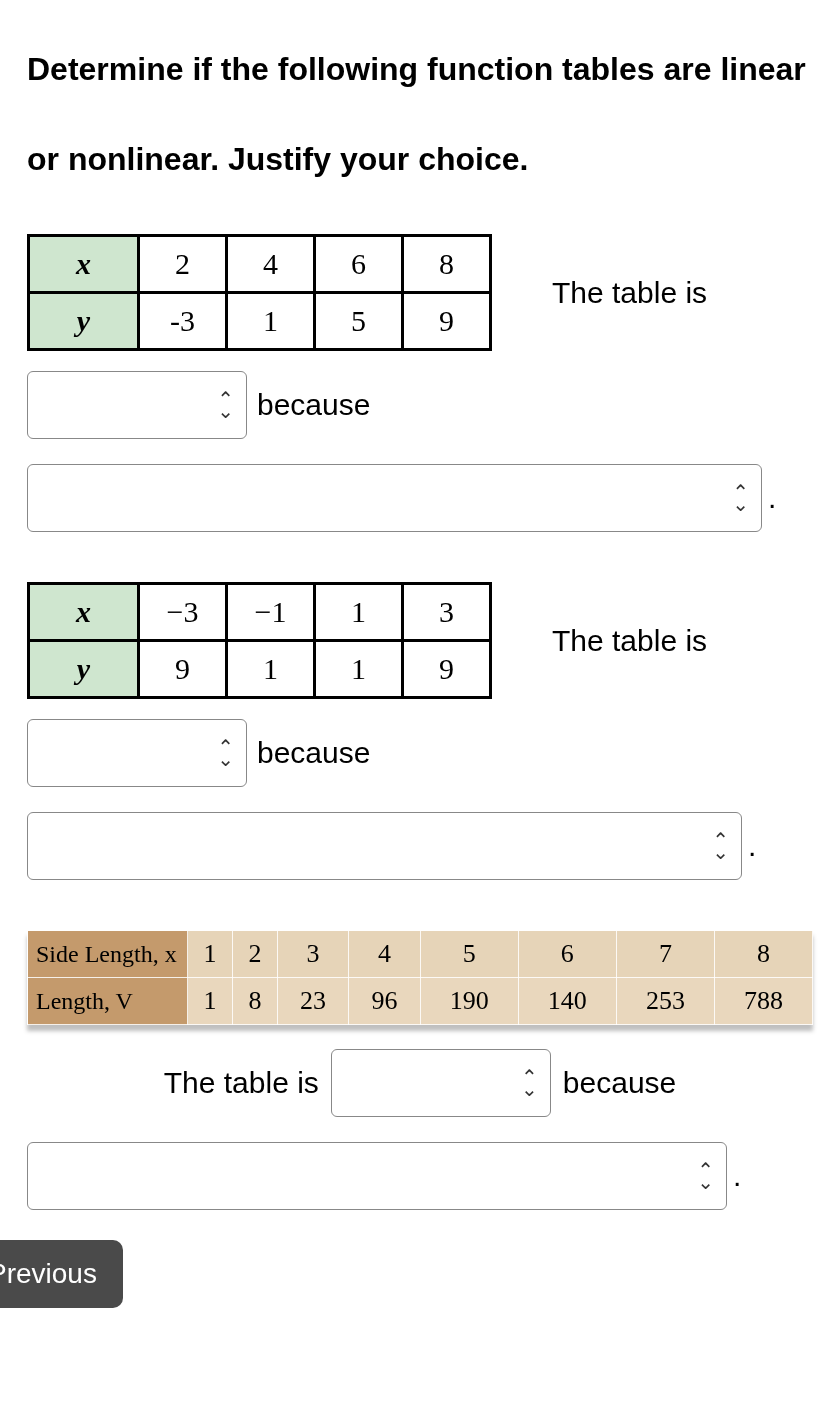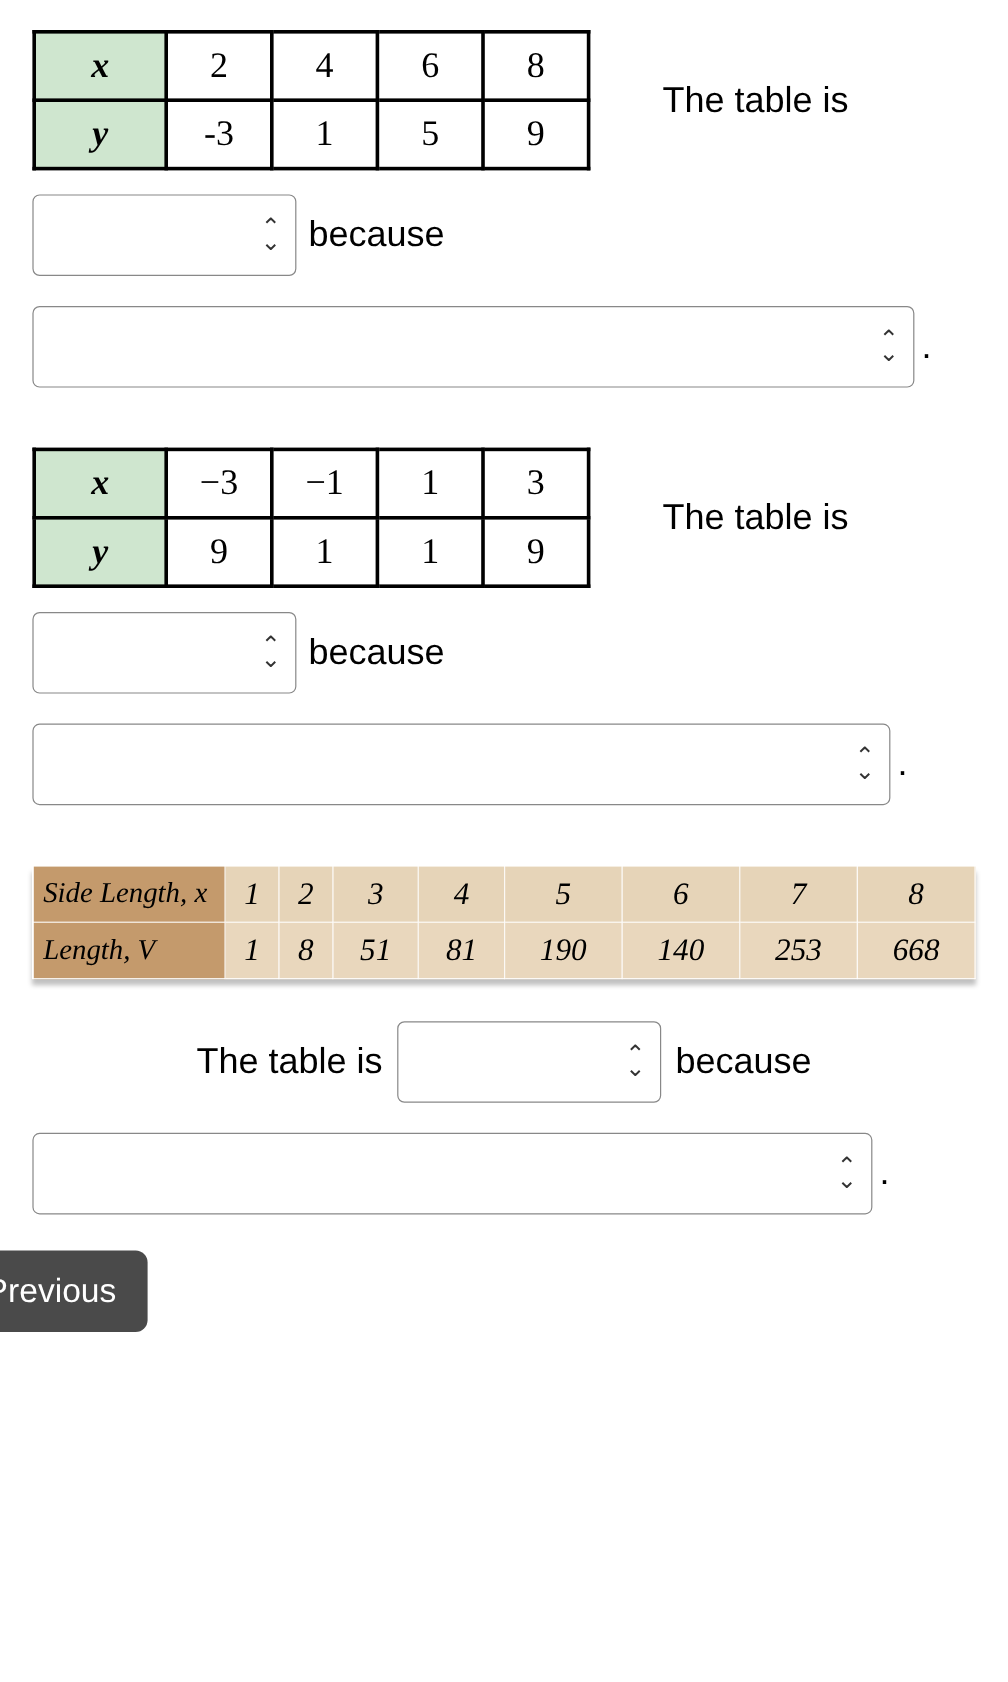--- a/index.html
+++ b/index.html
@@ -93,22 +93,21 @@
   .dd-lg { width: 735px; }
   .dd-lg2 { width: 715px; }
   .dd-lg3 { width: 700px; }
 
   
   table.vol {
     border-collapse: collapse;
     width: 100%;
     font-family: "Times New Roman", serif;
     box-shadow: 0 6px 4px rgba(0,0,0,0.25);
-    margin-bottom: 35px;
-    font-style: italic;
+    margin-bottom: 24px;
   }
   table.vol td {
     border: 1px solid rgba(255,255,255,0.85);
     text-align: center;
     font-size: 26px;
     padding: 8px 4px;
   }
   table.vol tr:first-child td { background: #e6d4b8; }
   table.vol tr:last-child td  { background: #e9d7bd; }
   table.vol td.vhdr {
@@ -142,20 +141,21 @@
     margin-top: 10px;
   }
 </style>
 </head>
 <body>
 
 
 
 <div class="content">
 
+  <div class="prompt">Determine if the following function tables are linear or nonlinear. Justify your choice.</div>
 
   <div class="xy-wrap">
     <table class="xy">
       <tbody>
           <tr>
         <td class="hdr">x</td>
         <td>2</td>
         <td>4</td>
         <td>6</td>
         <td>8</td>
@@ -244,26 +244,26 @@
       <td>4</td>
       <td>5</td>
       <td>6</td>
       <td>7</td>
       <td>8</td>
     </tr>
     <tr>
       <td class="vhdr"><span>Length, V</span></td>
       <td>1</td>
       <td>8</td>
-      <td>51</td>
-      <td>81</td>
+      <td>23</td>
+      <td>96</td>
       <td>190</td>
       <td>140</td>
       <td>253</td>
-      <td>668</td>
+      <td>788</td>
     </tr>
   </tbody>
     </table>
 
   <div class="center-row">
     <span>The table is</span>
     <span class="dd dd-sm">
       <span class="chev">
           <span>⌃</span>
           <span>⌄</span>

